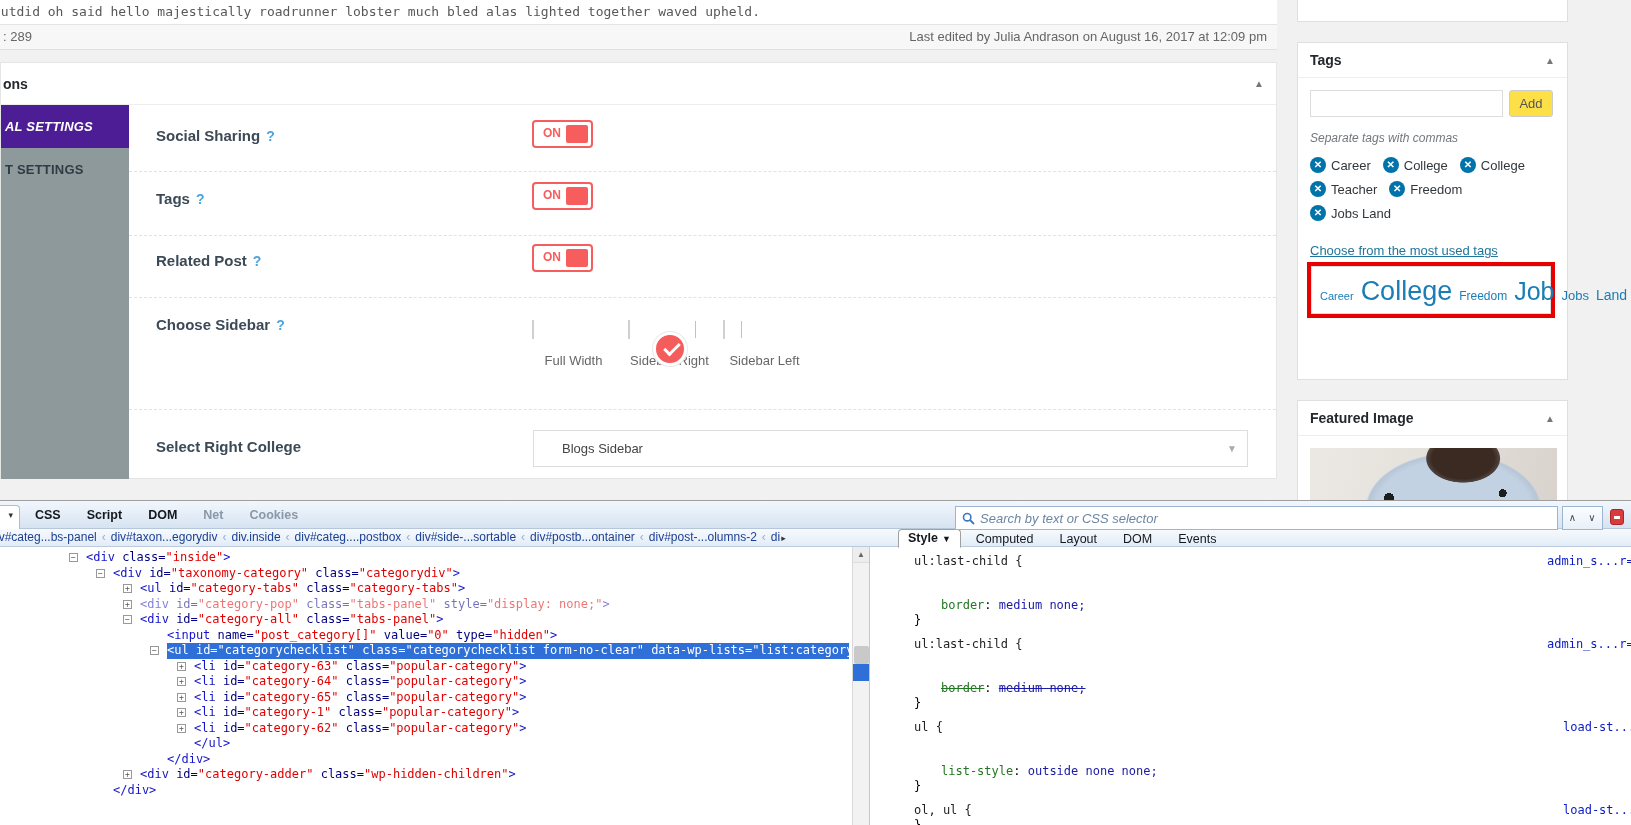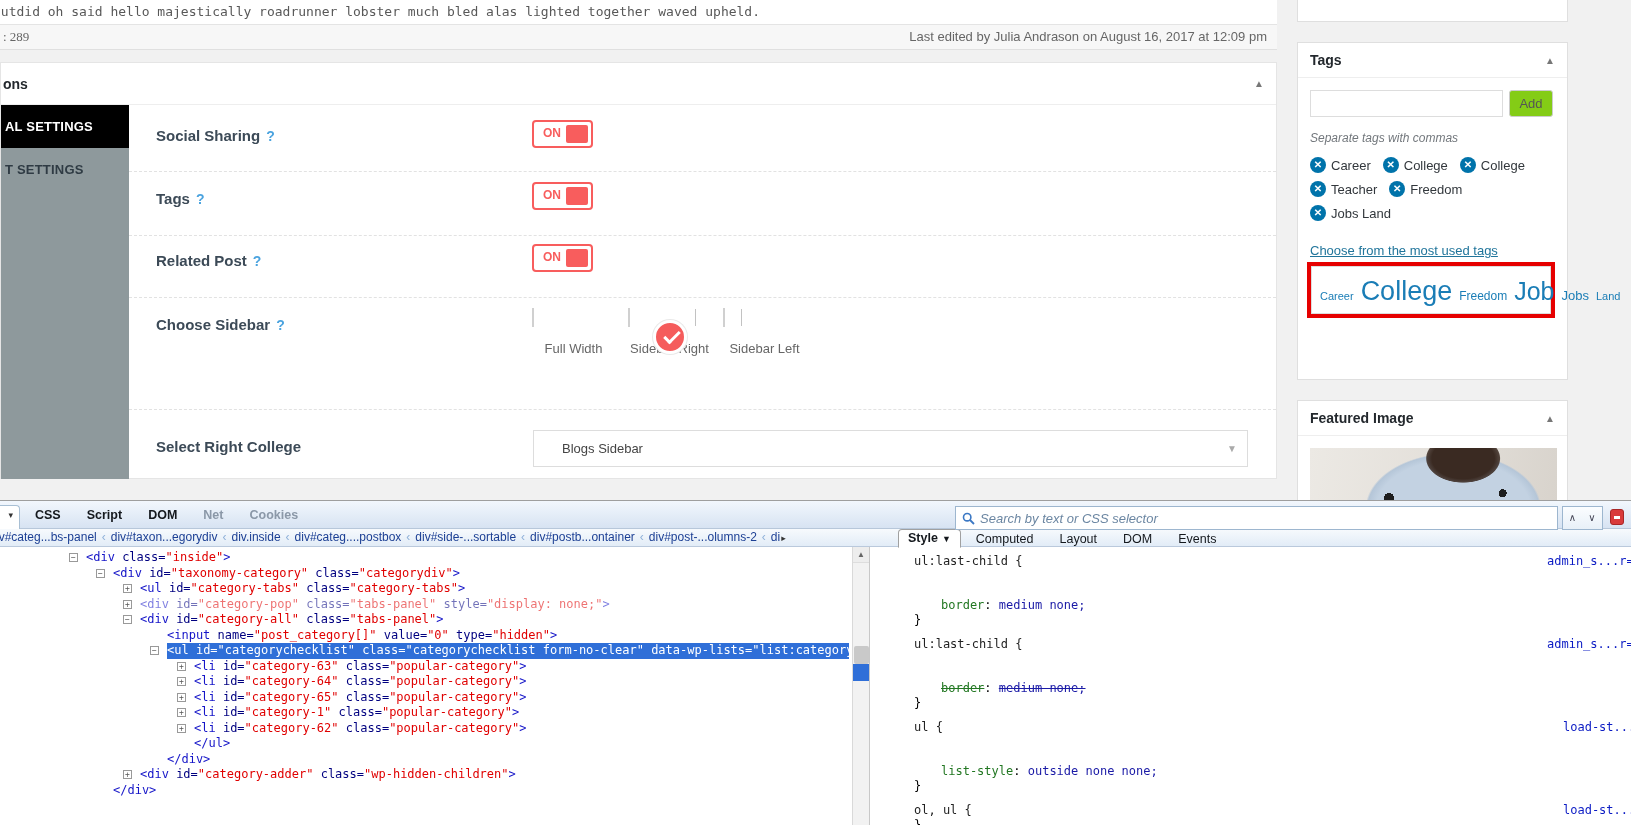--- a/index.html
+++ b/index.html
@@ -4,59 +4,59 @@
 <style>
   * { margin:0; padding:0; box-sizing:border-box; }
   html,body { background:#f1f1f1; }
   body { font-family:"Liberation Sans", sans-serif; }
   #stage { position:relative; width:1631px; height:825px; overflow:hidden; background:#f1f1f1; }
 
   
   #editor-strip { position:absolute; left:0; top:0; width:1277px; height:25px; background:#fff; border-bottom:1px solid #e4e4e4; overflow:hidden; }
   #editor-strip .txt { font-family:"DejaVu Sans Mono", monospace; font-size:13px; color:#585858; line-height:24px; margin-left:-7px; white-space:nowrap; }
   #status-bar { position:absolute; left:0; top:25px; width:1277px; height:25px; background:#f7f7f7; border-bottom:1px solid #e0e0e0; }
-  #status-bar .wc { position:absolute; left:3px; top:0; line-height:24px; font-size:13px; color:#666;font-family:Liberation Serif, serif; }
+  #status-bar .wc { position:absolute; left:3px; top:0; line-height:24px; font-size:13px; color:#666; }
   #status-bar .le { position:absolute; right:10px; top:0; line-height:24px; font-size:13px; color:#666; }
 
   
   #options-box { position:absolute; left:0; top:62px; width:1277px; height:417px; background:#fff; border:1px solid #e5e5e5; }
   #options-box .hd { position:relative; height:42px; border-bottom:1px solid #eee; }
   #options-box .hd .ttl { position:absolute; left:2px; top:0; line-height:42px; font-size:14px; font-weight:bold; color:#23282d; }
   .caret-up { color:#777; font-size:10px; }
   #options-box .hd .caret-up { position:absolute; right:12px; top:15px; }
   #opt-tabcol { position:absolute; left:0; top:42px; width:128px; height:374px; background:#8e999c; }
   .opt-tab { height:43px; line-height:43px; padding-left:4px; font-size:13px; font-weight:bold; color:#2f3b44; letter-spacing:.2px; cursor:default; }
-  .opt-tab.active { background:#000000; color:#fff; }
+  .opt-tab.active { background:#4c1d95; color:#fff;font-style:italic; }
   #opt-rows { position:absolute; left:128px; top:42px; right:0; bottom:0; }
   .opt-row { position:relative; border-bottom:1px dashed #e2e2e2; }
   .opt-row:last-child { border-bottom:none; }
   .opt-label { position:absolute; left:27px; font-size:15px; font-weight:bold; color:#3c4a57; }
   .help-q { color:#4aa3df; font-weight:bold; margin-left:6px; font-size:14px; }
   .toggle { position:absolute; width:61px; height:28px; border:2px solid #f85d5d; border-radius:4px; background:#fff; }
   .toggle .on { position:absolute; left:9px; top:4px; font-size:12px; font-weight:bold; color:#f85d5d; }
   .toggle .knob { position:absolute; right:3px; top:3px; width:22px; height:18px; background:#f85d5d; border-radius:2px; }
-  .lay-opt { position:absolute; top:11px; width:83px; }
+  .lay-opt { position:absolute; top:23px; width:83px; }
   .lay-box { position:relative; width:83px; height:57px; background:#e4e4e4; border:1px solid #d0d0d0; }
   .lay-box .div-r { position:absolute; top:0; bottom:0; width:1px; background:#c2c2c2; }
   .lay-label { margin-top:14px; text-align:center; font-size:13px; color:#666; }
   .check-badge { position:absolute; left:24px; top:11px; width:34px; height:34px; background:#f55c5c; border-radius:50%; border:3px solid #fff; box-shadow:0 0 0 1px #e9e9e9; }
   .check-badge:after { content:""; position:absolute; left:8px; top:8px; width:13px; height:6px; border-left:3px solid #fff; border-bottom:3px solid #fff; transform:rotate(-45deg); }
   .rs-select { position:absolute; left:404px; top:20px; width:715px; height:37px; background:#fff; border:1px solid #ddd; }
   .rs-select .val { position:absolute; left:28px; top:0; line-height:35px; font-size:13px; color:#444; }
   .rs-select .sel-caret { position:absolute; right:10px; top:0; line-height:35px; color:#aaa; font-size:10px; }
 
   
   .side-box { position:absolute; left:1297px; width:271px; background:#fff; border:1px solid #dfdfdf; }
   .side-box .shd { position:relative; height:35px; border-bottom:1px solid #eee; }
   .side-box .shd .sttl { position:absolute; left:12px; top:0; line-height:35px; font-size:14px; font-weight:600; color:#23282d; }
   .side-box .shd .caret-up { position:absolute; right:12px; top:12px; }
   #tags-body { padding:12px; }
   #tag-input-row { display:flex; gap:6px; }
   #tag-input { width:193px; height:27px; border:1px solid #ddd; background:#fff; padding:0 6px; font-size:13px; }
-  #tag-add-btn { width:44px; height:27px; background:#84cc16; border:1px solid #ccc; border-radius:3px; font-size:13px; color:#555; text-align:center; line-height:25px; cursor:default; }
+  #tag-add-btn { width:44px; height:27px; background:#fde047; border:1px solid #ccc; border-radius:3px; font-size:13px; color:#555; text-align:center; line-height:25px; cursor:default; }
   #tag-hint { margin-top:14px; font-style:italic; font-size:12px; color:#72777c; }
   #tag-chips { margin-top:12px; display:flex; flex-wrap:wrap; column-gap:12px; row-gap:8px; }
   .chip { display:flex; align-items:center; gap:5px; font-size:13px; color:#32373c; }
   .chip .x { width:16px; height:16px; border-radius:50%; background:#0073aa; color:#fff; font-size:10px; font-weight:bold; text-align:center; line-height:16px; cursor:pointer; }
   #most-used-link { display:inline-block; margin-top:22px; font-size:13px; color:#21759b; text-decoration:underline; cursor:pointer; }
   #cloud-annot { margin-top:3px; margin-left:-3px; border:4px solid #e60000; }
   #tag-cloud { border:1px solid #ddd; background:#fff; padding:10px 8px 8px 8px; line-height:1.05; }
   #tag-cloud span { color:#1a7db6; margin-right:7px; cursor:pointer; }
   #featured-photo { margin:12px; width:247px; height:58px;
     background:
@@ -226,21 +226,21 @@
             <span class="x">✕</span>
             <span>Freedom</span>
           </span>
           <span class="chip">
             <span class="x">✕</span>
             <span>Jobs Land</span>
           </span>
         </div>
       <span id="most-used-link">Choose from the most used tags</span>
       <div id="cloud-annot">
-        <div id="tag-cloud"><span style="font-size: 11px;">Career</span><span style="font-size: 27px;">College</span><span style="font-size: 12px;">Freedom</span><span style="font-size: 25px;">Job</span><span style="font-size: 13px;">Jobs</span><span style="font-size: 11px;">Land</span></div>
+        <div id="tag-cloud"><span style="font-size: 11px;">Career</span><span style="font-size: 27px;">College</span><span style="font-size: 12px;">Freedom</span><span style="font-size: 25px;">Job</span><span style="font-size: 13px;">Jobs</span><span style="font-size: 14px;">Land</span></div>
       </div>
     </div>
   </div>
 
   <div class="side-box" style="top:400px; height:110px;">
     <div class="shd">
       <span class="sttl">Featured Image</span>
       <span class="caret-up">▲</span>
     </div>
     <div id="featured-photo"></div>

